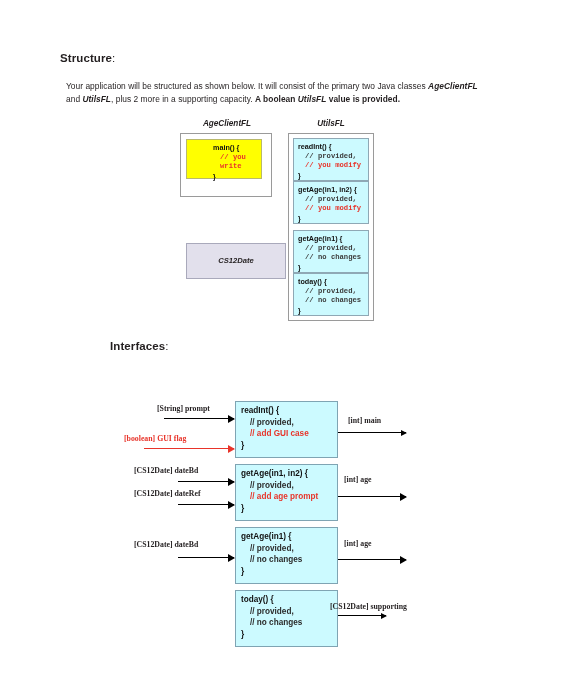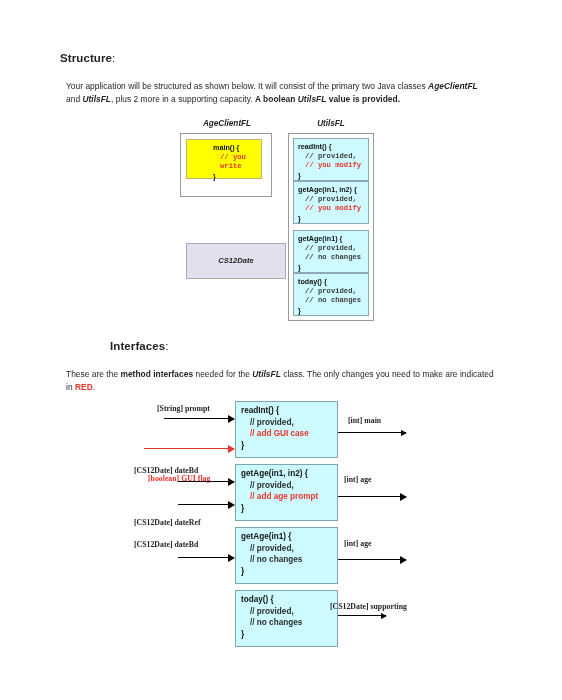--- a/index.html
+++ b/index.html
@@ -199,49 +199,48 @@
 
   <div class="code-box" style="left:293px; top:273px; width:76px; height:43px;">
     <span>today() {</span>
     <span class="ind grey-cmt">// provided,</span>
     <span class="ind grey-cmt">// no changes</span>
     <span>}</span>
   </div>
 
   <div class="section-heading" style="left:66px; top:340px;margin-left:44px;"><span>Interfaces</span><span class="colon">:</span></div>
 
-  <div class="para" style="left:66px; top:368px; width:428px;"><span>These are the </span><b>method interfaces</b><span> needed for the </span><span class="bi">UtilsFL</span><span> class. The only changes you need to make are indicated in </span><b class="red">RED</b><span>.</span></div>
 
   <div class="iface-box" style="left:235px; top:401px; width:103px; height:57px;">
     <span>readInt() {</span>
     <span class="ind grey-cmt">// provided,</span>
     <span class="ind red-cmt">// add GUI case</span>
     <span>}</span>
   </div>
 
   <div class="io-label" style="left:157px; top:404px;">[String]  prompt</div>
   <div class="arrow" style="left:164px; top:418px; width:70px;"></div>
 
-  <div class="io-label red" style="left:148px; top:434px;margin-top:40px;">[boolean] GUI flag</div>
+  <div class="io-label red" style="left:124px; top:434px;">[boolean] GUI flag</div>
   <div class="arrow redline" style="left:144px; top:448px; width:90px;"></div>
 
   <div class="io-label" style="left:348px; top:416px;">[int] main</div>
   <div class="arrow thin" style="left:338px; top:432px; width:68px;"></div>
 
   <div class="iface-box" style="left:235px; top:464px; width:103px; height:57px;">
     <span>getAge(in1, in2) {</span>
     <span class="ind grey-cmt">// provided,</span>
     <span class="ind red-cmt">// add age prompt</span>
     <span>}</span>
   </div>
 
   <div class="io-label" style="left:134px; top:466px;">[CS12Date] dateBd</div>
   <div class="arrow" style="left:178px; top:481px; width:56px;"></div>
 
-  <div class="io-label" style="left:134px; top:489px;margin-top:29px;">[CS12Date] dateRef</div>
+  <div class="io-label" style="left:134px; top:489px;">[CS12Date] dateRef</div>
   <div class="arrow" style="left:178px; top:504px; width:56px;"></div>
 
   <div class="io-label" style="left:344px; top:475px;">[int] age</div>
   <div class="arrow" style="left:338px; top:496px; width:68px;"></div>
 
   <div class="iface-box" style="left:235px; top:527px; width:103px; height:57px;">
     <span>getAge(in1) {</span>
     <span class="ind grey-cmt">// provided,</span>
     <span class="ind grey-cmt">// no changes</span>
     <span>}</span>

